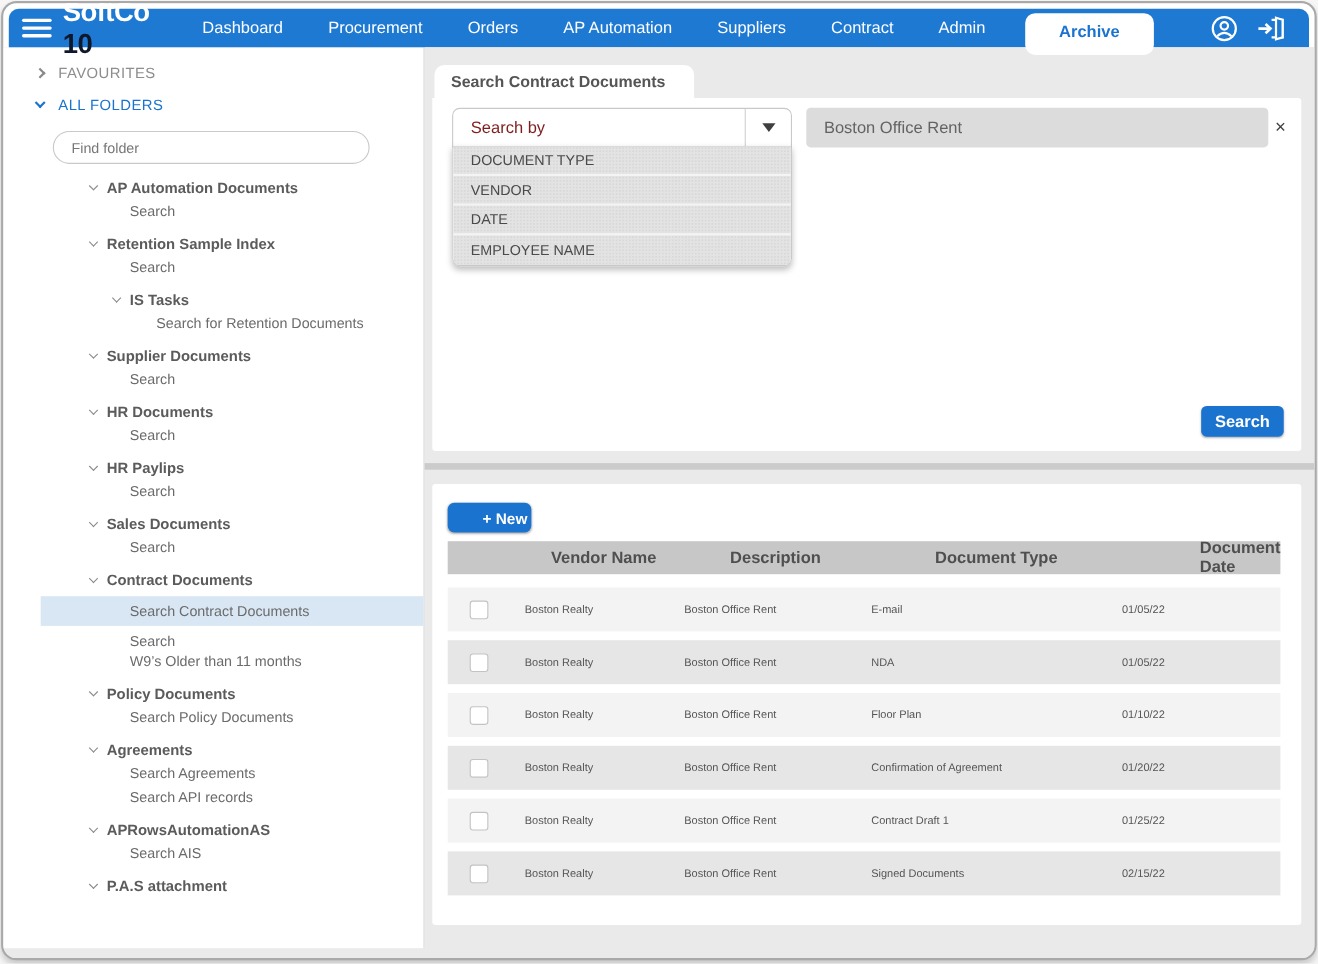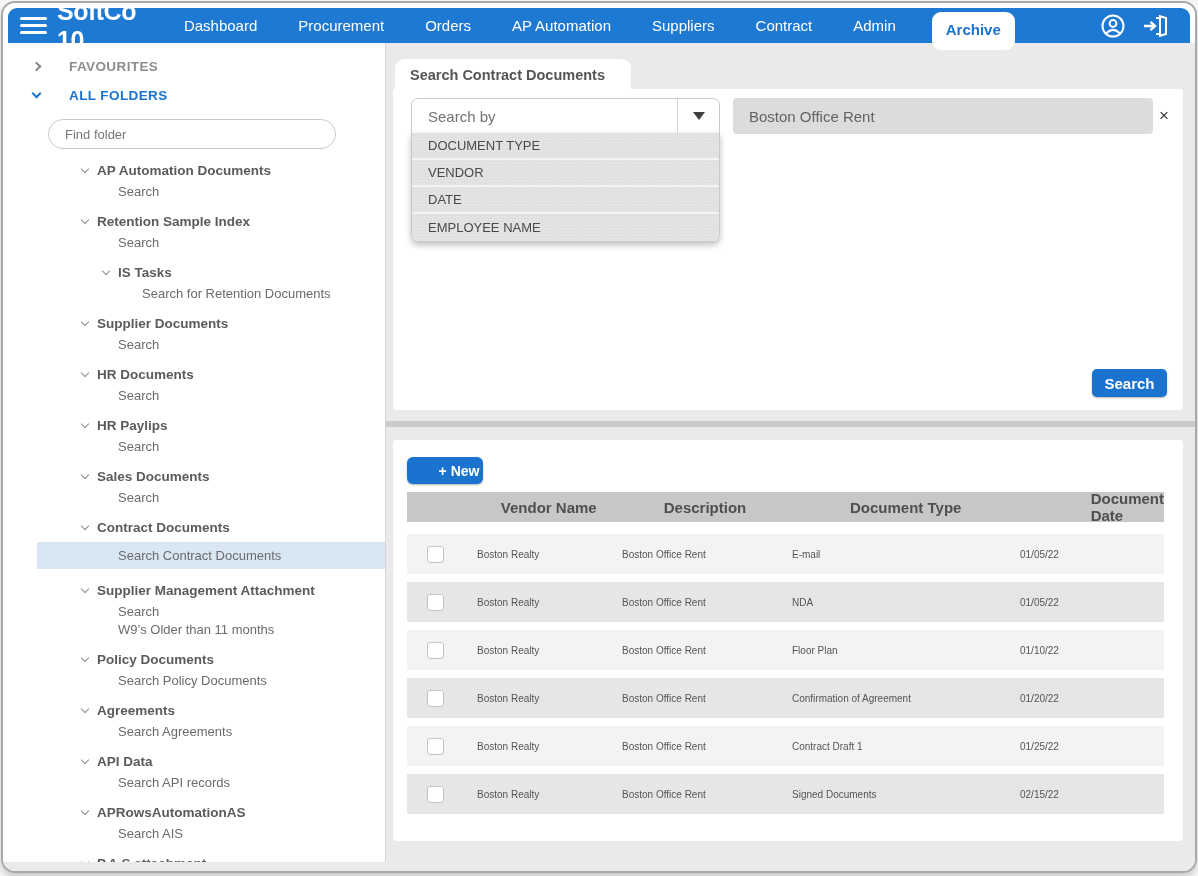--- a/index.html
+++ b/index.html
@@ -12,39 +12,39 @@
   
   .nav-wrap{ background:#ffffff; padding:5px 5px 0 5px; height:40px; }
   .nav{
     position:relative; height:35px; background:#1e79d2; border-radius:9px 9px 0 0;
     display:flex; align-items:center; color:#fff;
   }
   .hamburger{ margin-left:12px; width:27px; cursor:pointer; }
   .hamburger div{ height:3px; background:#fff; border-radius:2px; margin:4px 0; }
   .brand{ margin-left:10px; font-size:25px; font-weight:bold; letter-spacing:-0.5px; display:flex;flex-direction:column; }
   .brand .b-name{ color:#ffffff; }
-  .brand .b-ver{ color:#ffffff; }
+  .brand .b-ver{ color:#0f172a; }
   .nav-menu{ display:flex; align-items:center; margin-left:48px; gap:41px; font-size:15px; }
   .nav-item{ cursor:pointer; white-space:nowrap; }
   .nav-tab-active{
     margin-left:36px; height:38px; margin-top:11px; background:#ffffff; color:#1a73cf;
-    font-weight:bold; font-size:15px; border-radius:9px; padding:0 14px;
+    font-weight:bold; font-size:15px; border-radius:9px; padding:0 31px;
     display:flex; align-items:flex-start; padding-top:9px; z-index:5; position:relative;
   }
   .nav-icons{ margin-left:auto; margin-right:20px; display:flex; gap:16px; align-items:center; }
   .nav-icons svg{ display:block; cursor:pointer; }
   
   .content{ display:flex; height:832px; background:#eaeaea; }
   
   .sidebar{
     width:383px; background:#ffffff; border-right:1px solid #d6d6d6;
     padding-top:13px; overflow:hidden; height:819px;
   }
   .side-head{ display:flex; align-items:center; margin-left:30px; height:20px; margin-bottom:9px; cursor:pointer; }
-  .side-head .lbl{ font-size:13.5px; font-weight:bold; letter-spacing:.4px; margin-left:29px; }
+  .side-head .lbl{ font-size:13.5px; font-weight:normal; letter-spacing:.4px; margin-left:13px; }
   .favourites .lbl{ color:#8d8d8d; }
   .allfolders .lbl{ color:#1a73cf; }
   .chev{ display:inline-block; width:7px; height:7px; border-right:2px solid #8a8a8a; border-bottom:2px solid #8a8a8a; }
   .chev.right{ transform:rotate(-45deg); }
   .chev.down{ transform:rotate(45deg); margin-top:-3px; }
   .chev.blue{ border-color:#1a73cf; }
   .chev.small{ width:6px; height:6px; border-width:1.5px; }
   .find-wrap{ margin:14px 0 6px 45px; }
   .find-input{
     width:288px; height:30px; border:1px solid #c9c9c9; border-radius:15px;
@@ -72,21 +72,21 @@
   }
   .panel1{
     position:absolute; left:7px; top:46px; right:12px; height:321px;
     background:#fff; border-radius:0 3px 3px 3px; z-index:1;
   }
   .combo{
     position:absolute; left:18px; top:9px; width:309px; height:36px;
     background:#fff; border:1px solid #c9c9c9; border-radius:7px 7px 0 0;
     display:flex; align-items:center; cursor:pointer; z-index:3;
   }
-  .combo .combo-label{ font-size:15px; color:#737373; padding-left:16px; flex:1; }
+  .combo .combo-label{ font-size:15px; color:#7f1d1d; padding-left:16px; flex:1; }
   .combo .combo-arrow{
     width:42px; align-self:stretch; border-left:1px solid #d2d2d2;
     display:flex; align-items:center; justify-content:center;
   }
   .tri-down{ width:0; height:0; border-left:6px solid transparent; border-right:6px solid transparent; border-top:8px solid #3f3f3f; }
   .dropdown{
     position:absolute; left:18px; top:44px; width:309px; z-index:3;
     border:1px solid #c9c9c9; border-top:none; border-radius:0 0 7px 7px;
     overflow:hidden; box-shadow:0 3px 6px rgba(0,0,0,.25);
   }
@@ -233,40 +233,32 @@
           <div class="folder-row">
             <span class="chev down small"></span>
             <span class="f-lbl">Sales Documents</span>
           </div>
           <div class="tree-link">Search</div>
           <div class="folder-row">
             <span class="chev down small"></span>
             <span class="f-lbl">Contract Documents</span>
           </div>
           <div class="tree-link active">Search Contract Documents</div>
-          <div class="folder-row">
-            <span class="chev down small"></span>
-            <span class="f-lbl">Supplier Management Attachment</span>
-          </div>
           <div class="tree-link">Search</div>
           <div class="tree-link tight">W9’s Older than 11 months</div>
           <div class="folder-row">
             <span class="chev down small"></span>
             <span class="f-lbl">Policy Documents</span>
           </div>
           <div class="tree-link">Search Policy Documents</div>
           <div class="folder-row">
             <span class="chev down small"></span>
             <span class="f-lbl">Agreements</span>
           </div>
           <div class="tree-link">Search Agreements</div>
-          <div class="folder-row">
-            <span class="chev down small"></span>
-            <span class="f-lbl">API Data</span>
-          </div>
           <div class="tree-link">Search API records</div>
           <div class="folder-row">
             <span class="chev down small"></span>
             <span class="f-lbl">APRowsAutomationAS</span>
           </div>
           <div class="tree-link">Search AIS</div>
           <div class="folder-row">
             <span class="chev down small"></span>
             <span class="f-lbl">P.A.S attachment</span>
           </div>

